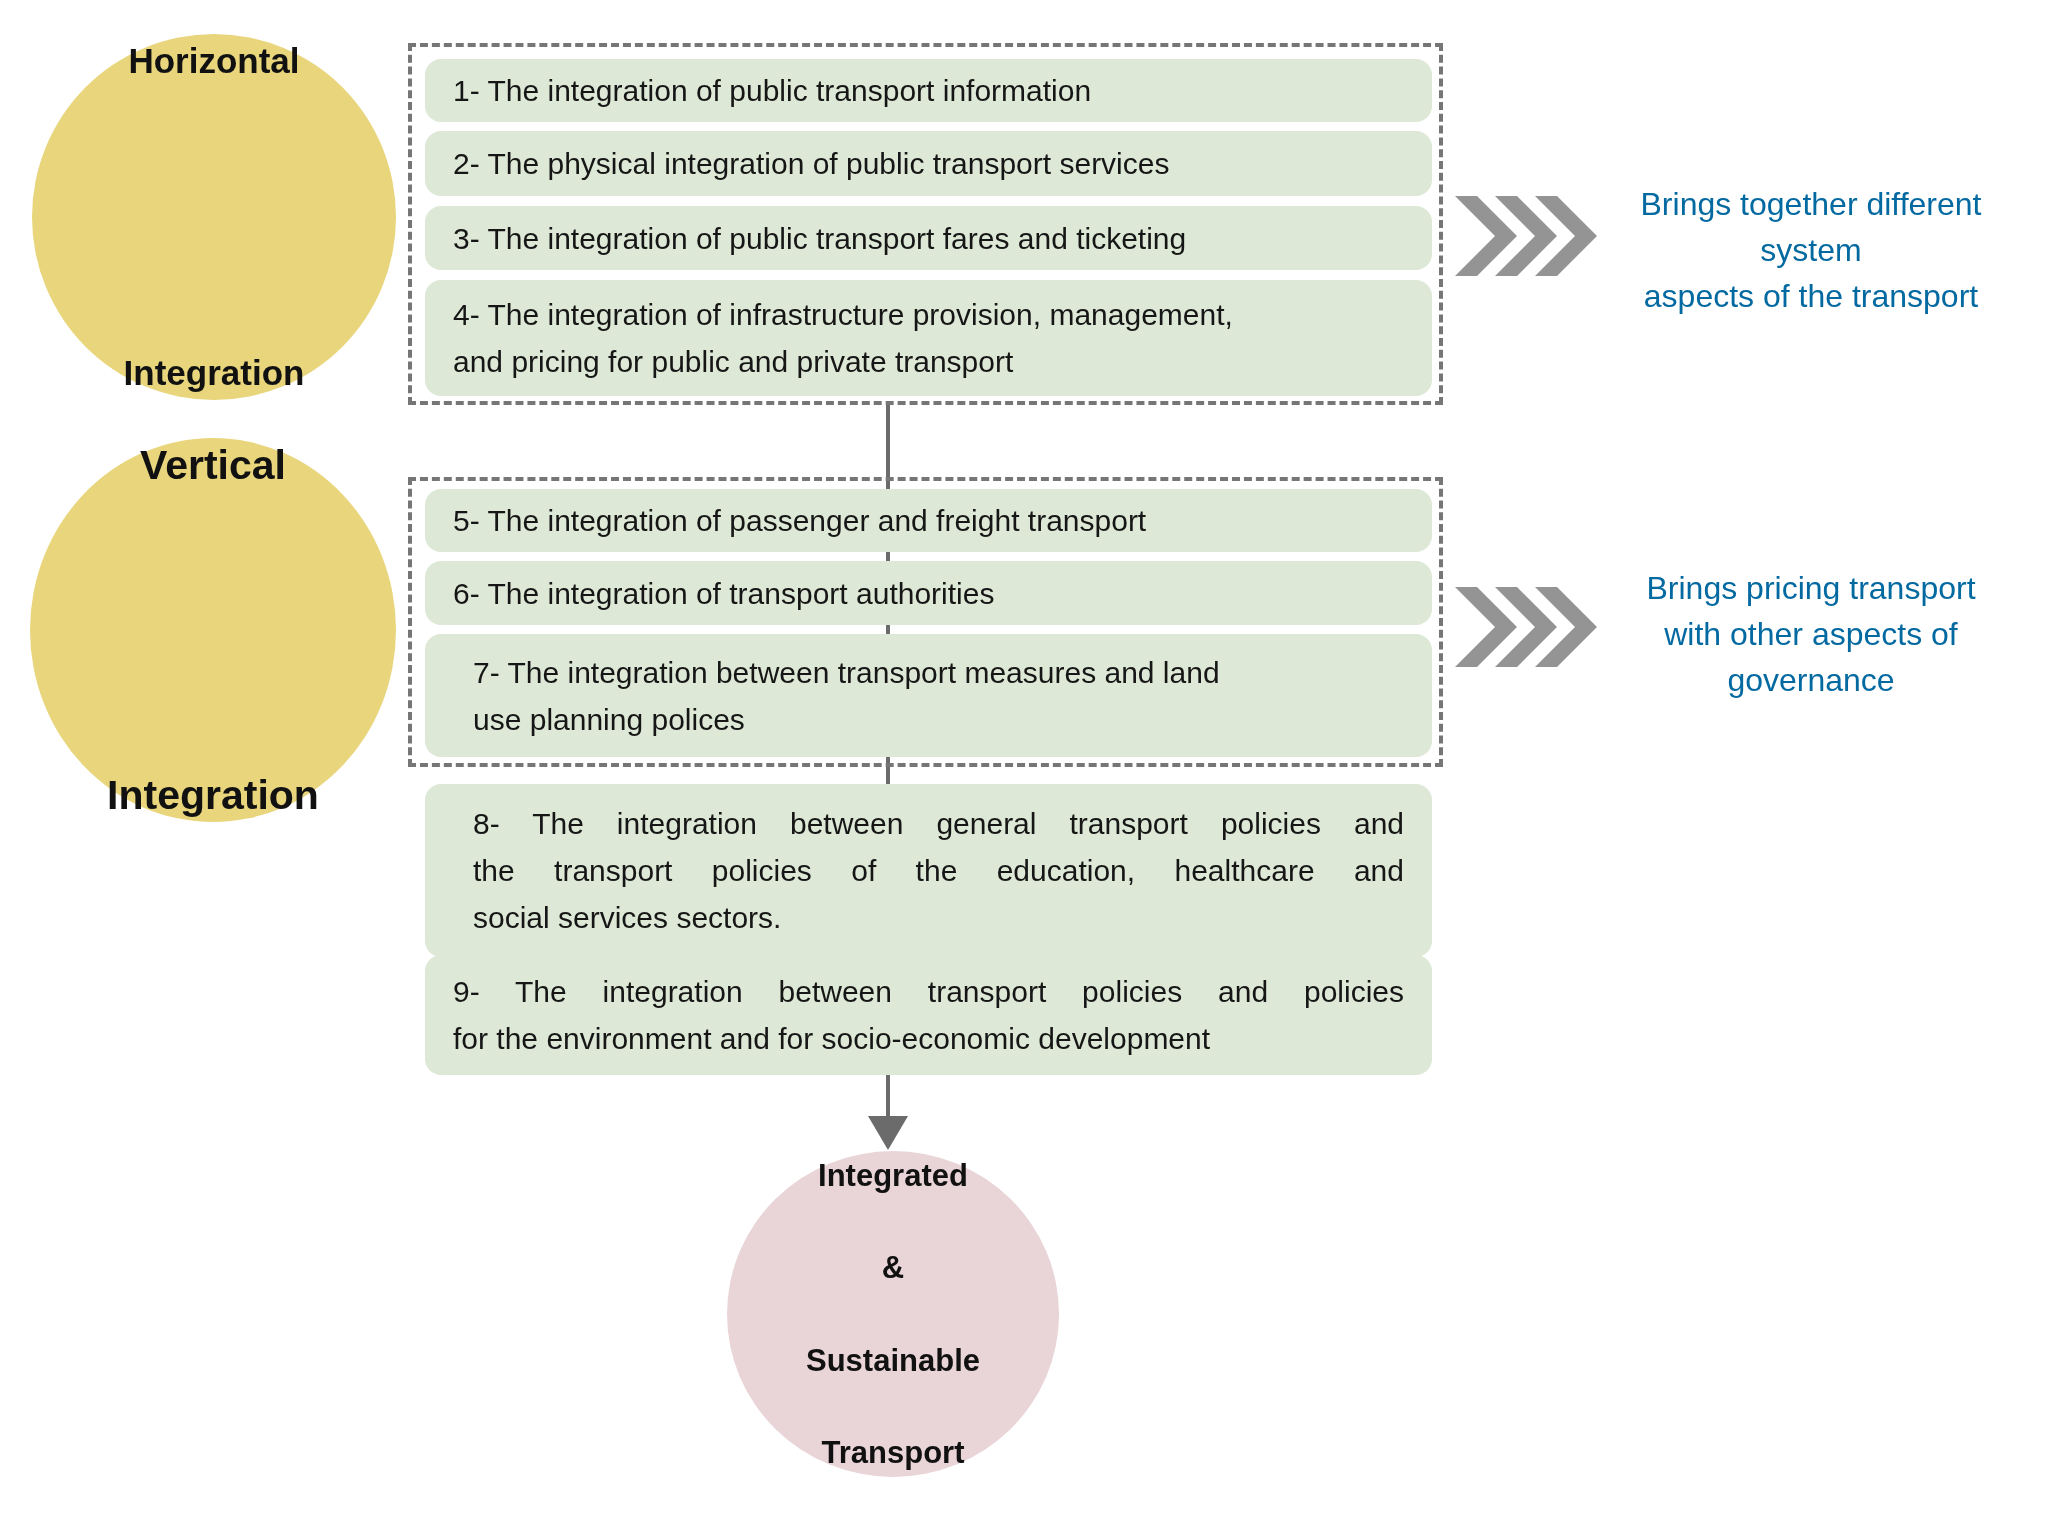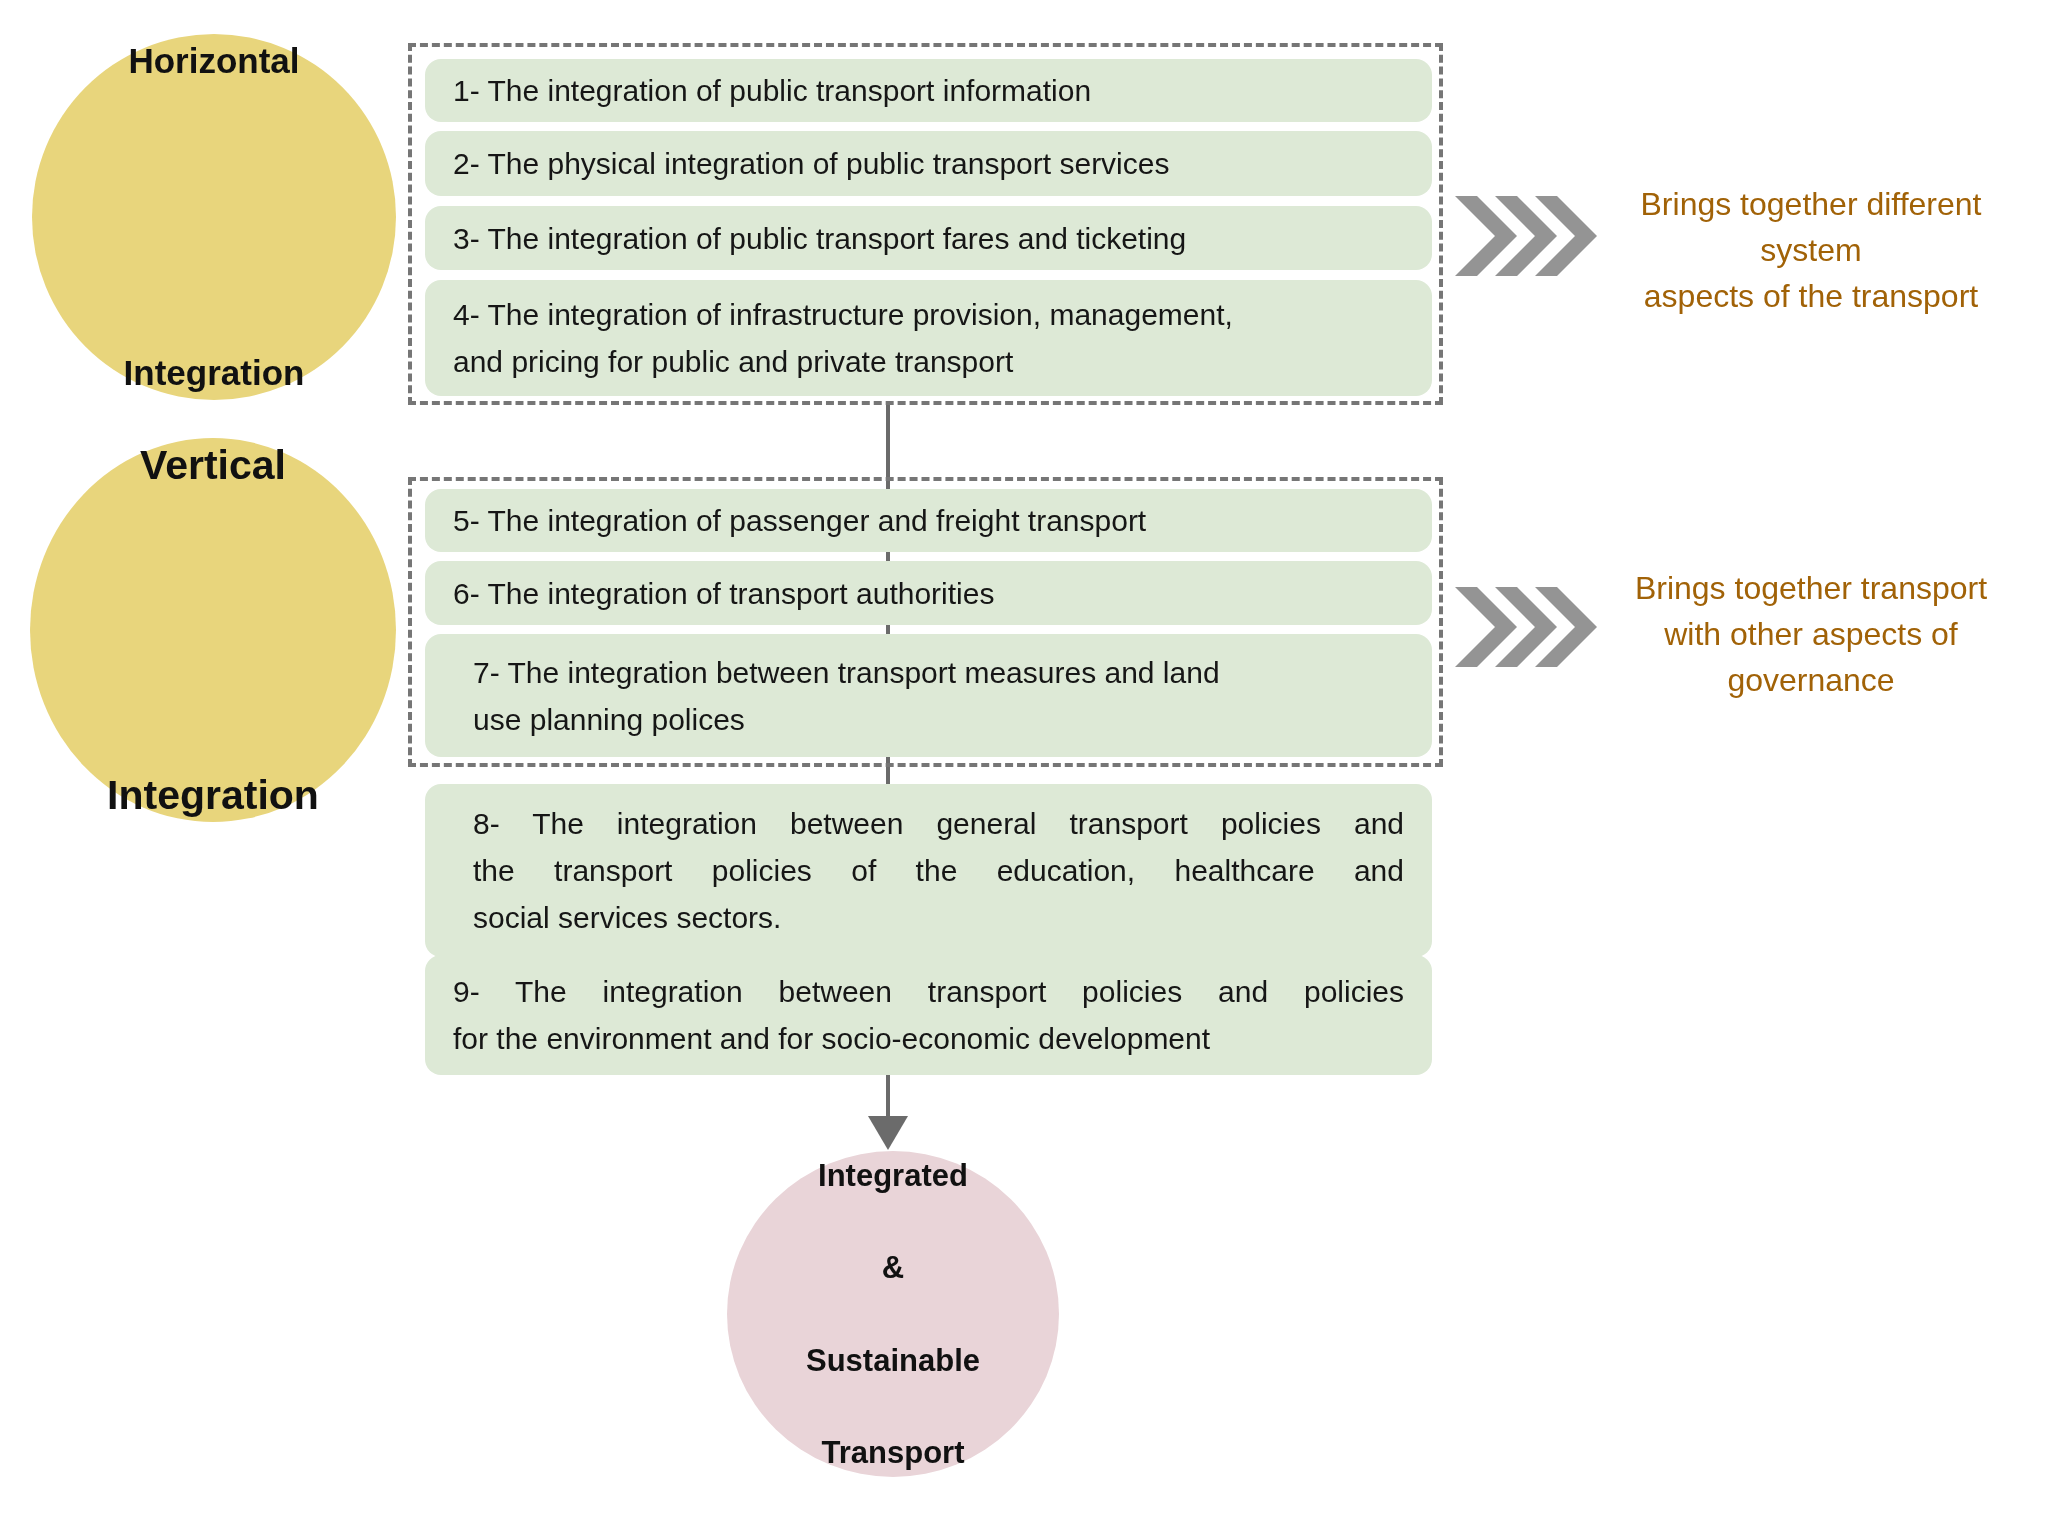--- a/index.html
+++ b/index.html
@@ -107,21 +107,21 @@
   .chev2 { left: 1455px; top: 587px; }
 
   
   .note {
     position: absolute;
     left: 1590px;
     width: 442px;
     text-align: center;
     font-size: 32px;
     line-height: 46px;
-    color: #a16207;
+    color: #0369a1;
     z-index: 2;
   }
   .note .nline { display: block; }
   .n1 { top: 181px; }
   .n2 { top: 565px; }
 </style>
 </head>
 <body>
 
 <div class="canvas">
@@ -191,21 +191,21 @@
       <polygon points="80,0 102,0 142,40 102,80 80,80 120,40"></polygon>
     </svg>
   </div>
 
   <div class="note n1">
     <span class="nline">Brings together different</span>
     <span class="nline">system</span>
     <span class="nline">aspects of the transport</span>
   </div>
   <div class="note n2">
-    <span class="nline">Brings together transport</span>
+    <span class="nline">Brings pricing transport</span>
     <span class="nline">with other aspects of</span>
     <span class="nline">governance</span>
   </div>
 
   <div class="circle c-pink">
     <span class="cline">Integrated</span>
     <span class="cline">&amp;</span>
     <span class="cline">Sustainable</span>
     <span class="cline">Transport</span>
   </div>

